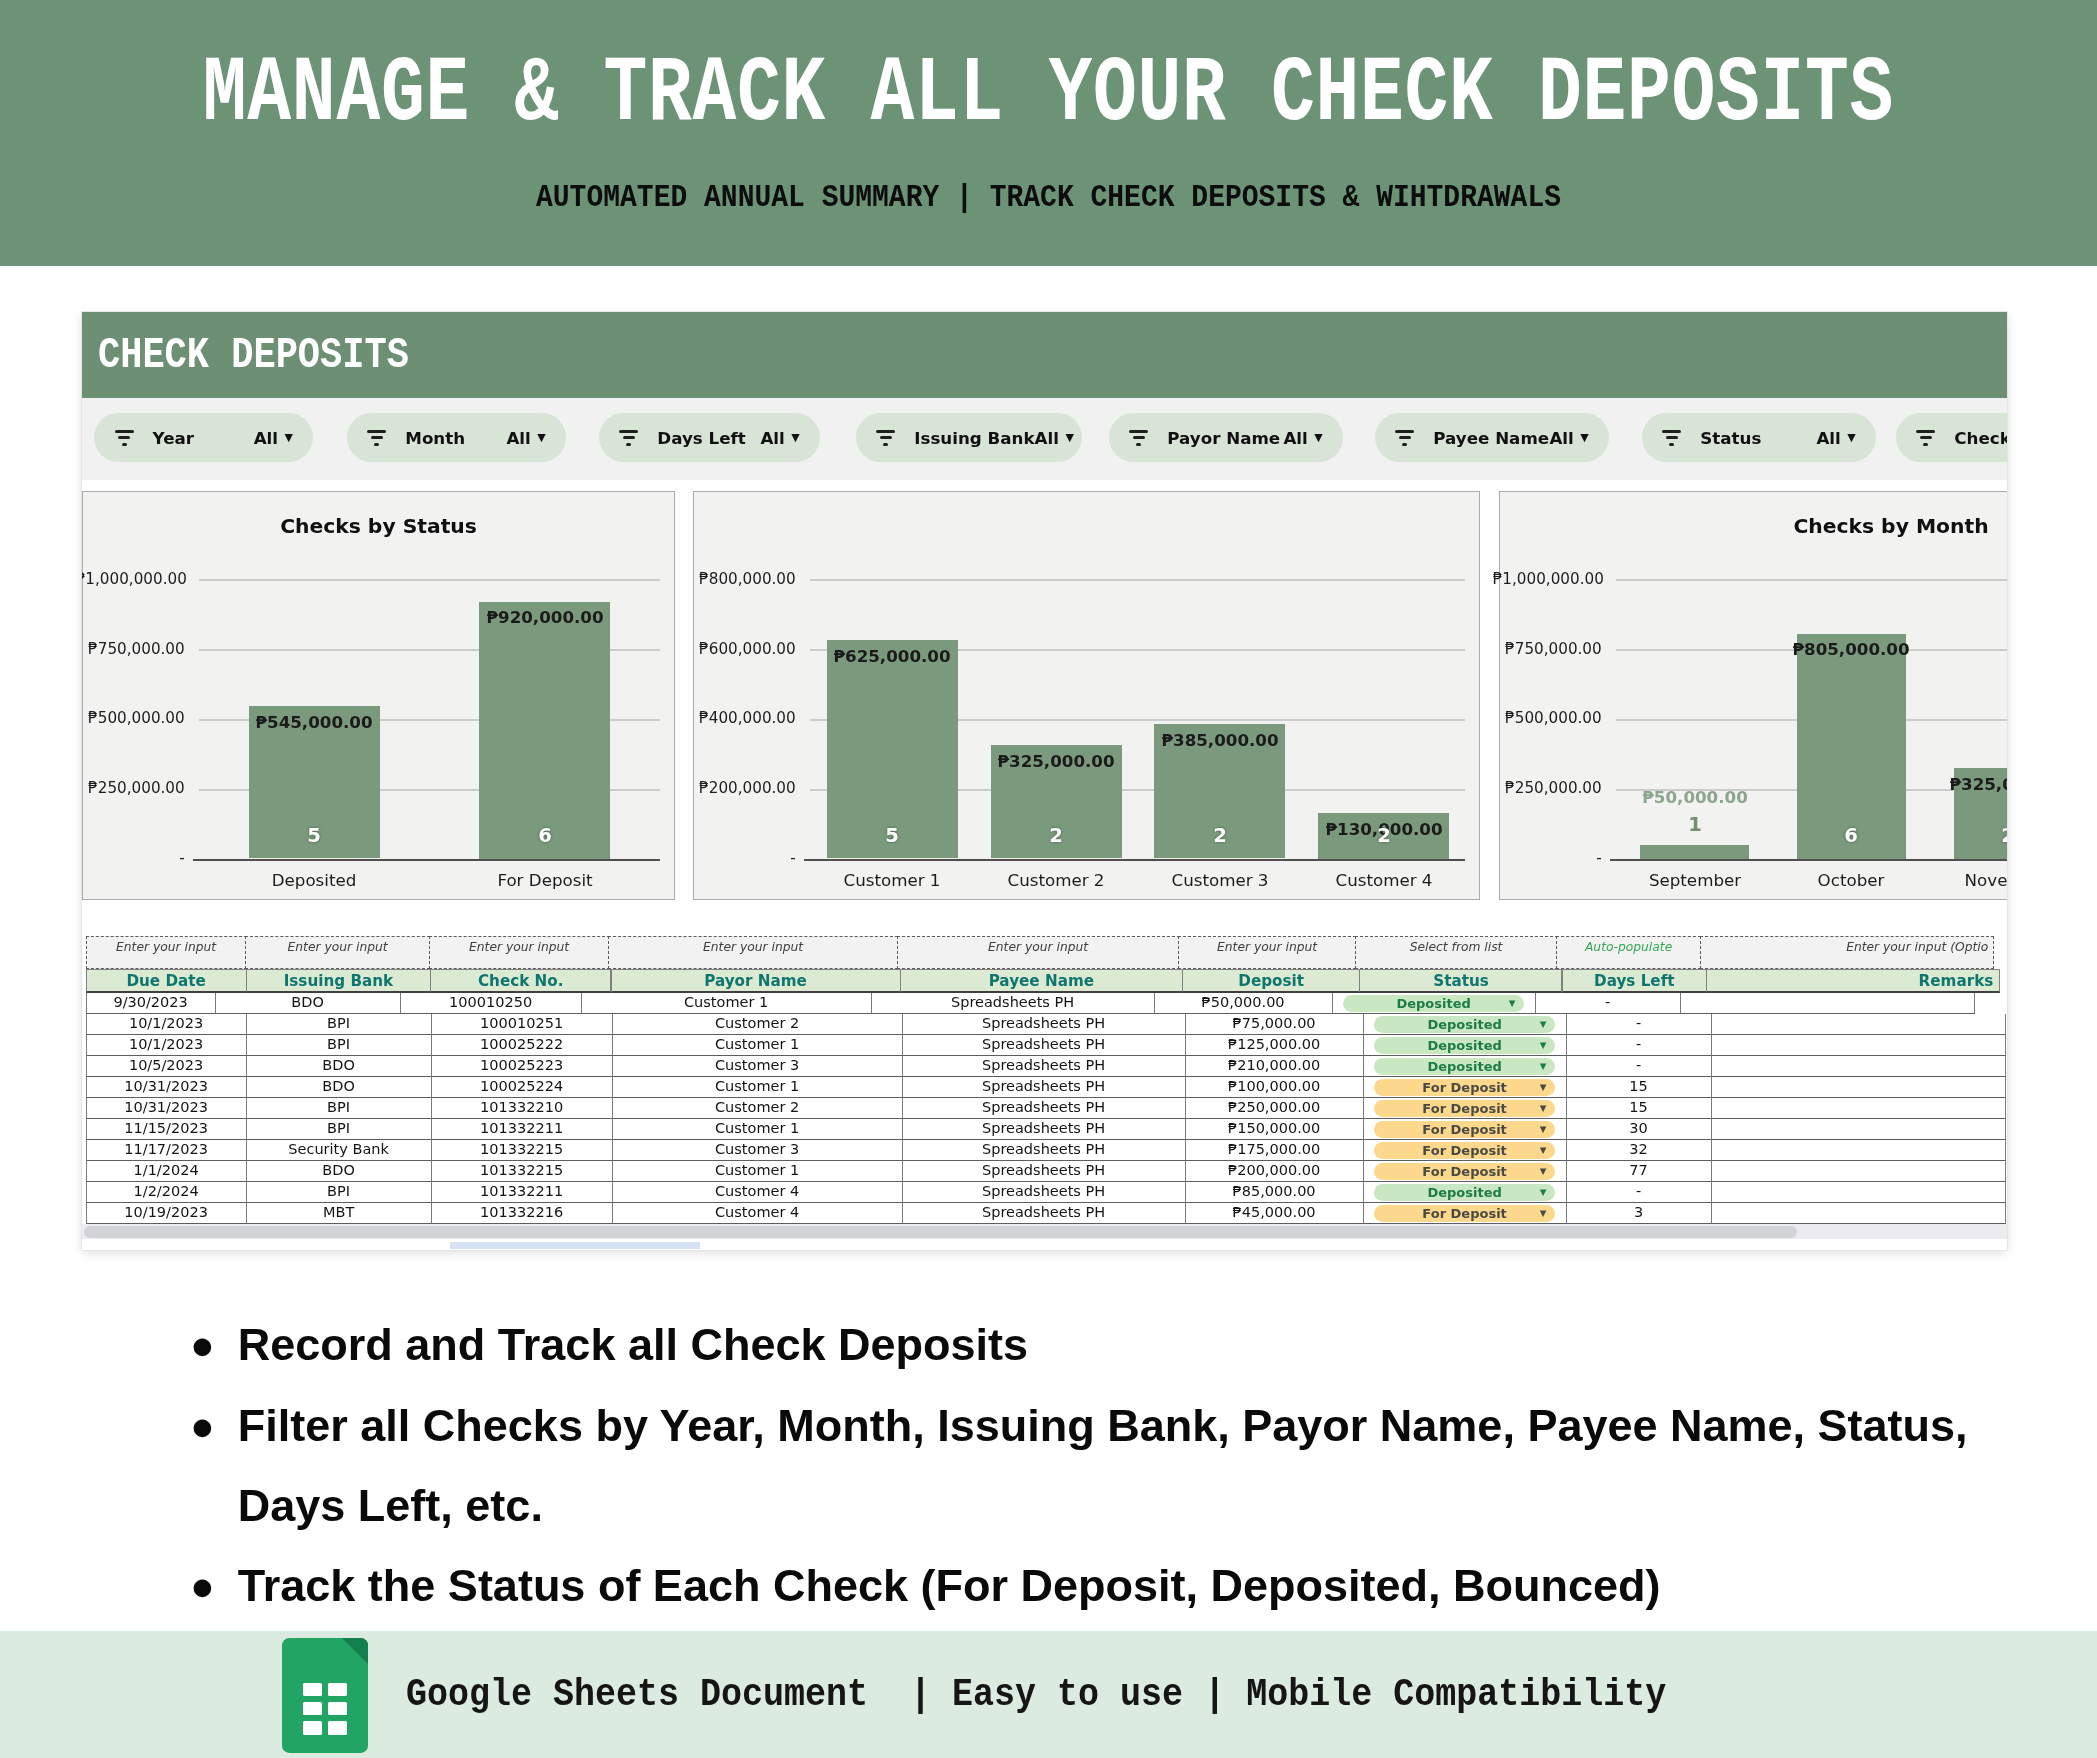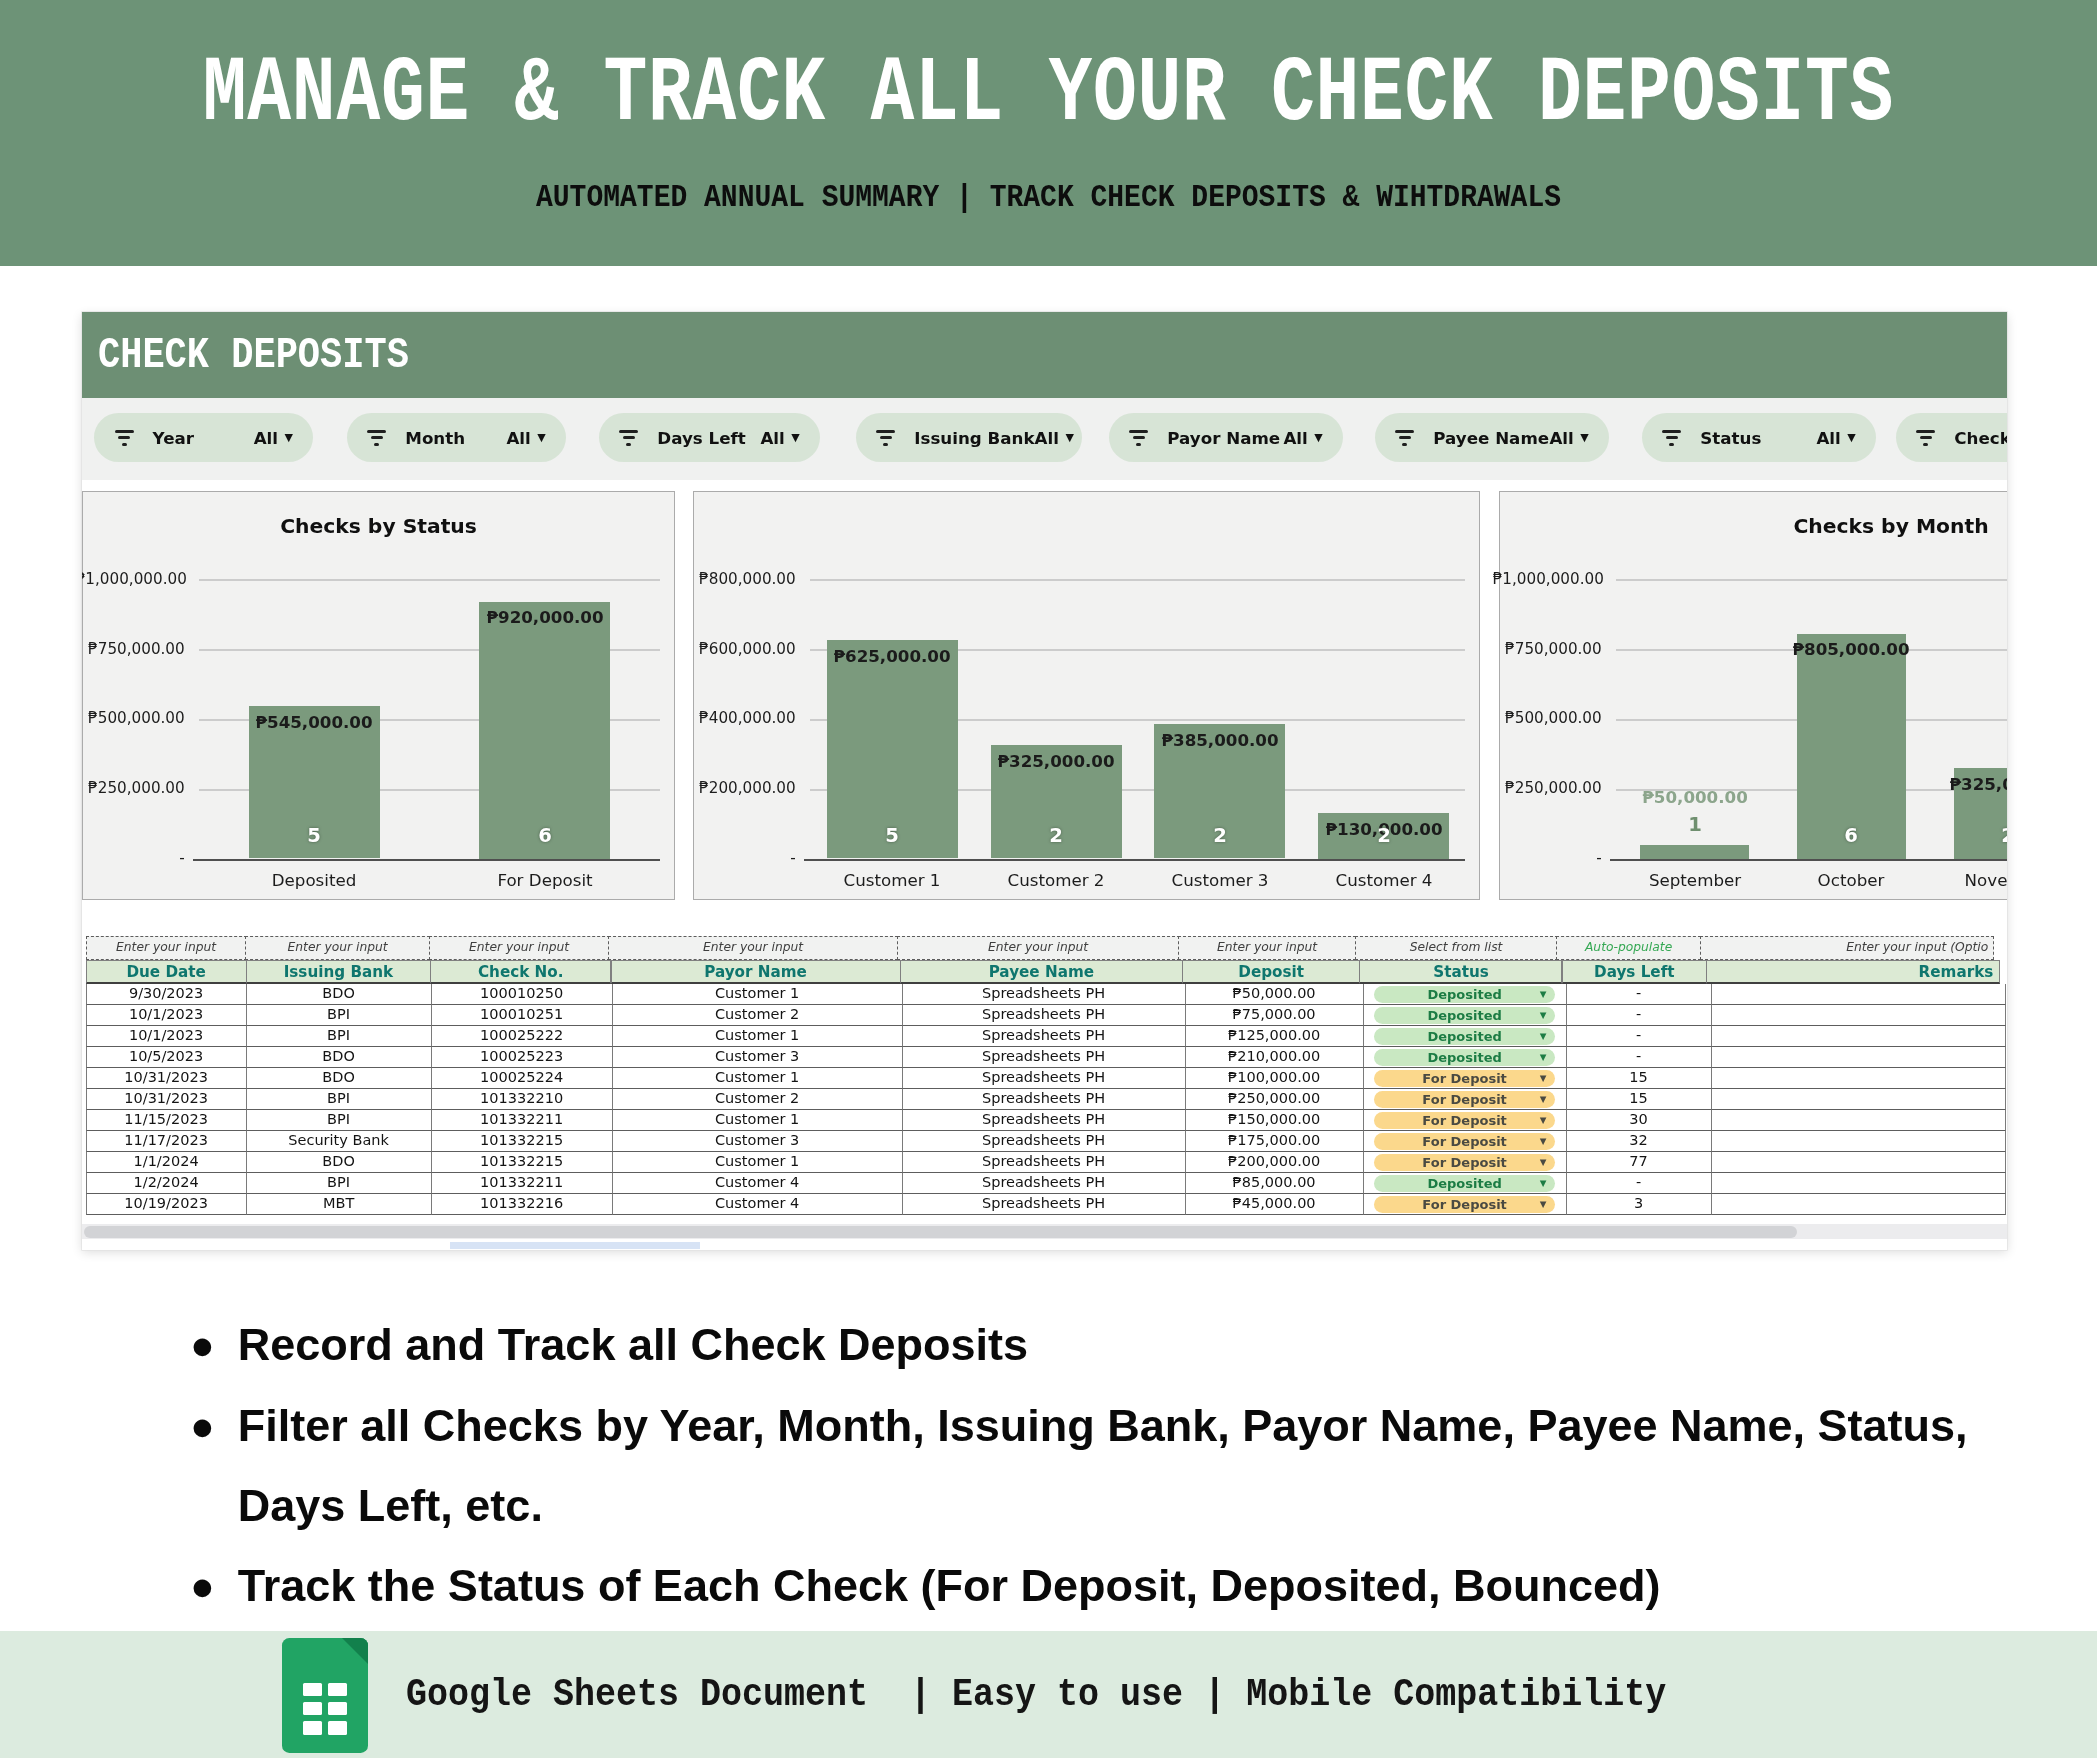--- a/index.html
+++ b/index.html
@@ -62,21 +62,21 @@
   .clabel{width:218px;text-align:center;font-size:19.6px;font-weight:bold;color:#ffffff;
           text-shadow:0 0 2.9px rgba(70,90,70,0.95);}
   .clabel.green{color:#6f8f6f;text-shadow:none;}
   .vlabel.green{color:#8ca58c;}
   .xlabel{width:218px;text-align:center;font-size:16.7px;color:#1c1c1c;}
   
   .table{position:absolute;left:3.6px;top:624px;}
   .trow{display:flex;}
   .tcell{box-sizing:border-box;overflow:hidden;white-space:nowrap;text-align:center;}
   .irow .tcell{
-    height:24px;line-height:21px;background:#f1f2f1;border:1.5px dashed #5c5c5c;margin-right:-1.5px;
+    height:33px;line-height:21px;background:#f1f2f1;border:1.5px dashed #5c5c5c;margin-right:-1.5px;
     font-style:italic;font-size:12.3px;color:#3f3f3f;
   }
   .irow .tcell.auto{color:#34a853;}
   .irow .tcell.right{text-align:right;padding-right:4.4px;}
   .hrow .tcell{
     height:24px;line-height:22.5px;background:#dcead4;border:0.7px solid #808080;margin-right:-0.7px;
     border-bottom:2.2px solid #3f3f3f;font-weight:bold;font-size:15.2px;color:#0f766e;
   }
   .hrow .tcell.right{text-align:right;padding-right:5.8px;}
   .drow .tcell{
@@ -297,21 +297,21 @@
         <div class="tcell" style="width: 185px;">Issuing Bank</div>
         <div class="tcell" style="width: 181px;">Check No.</div>
         <div class="tcell" style="width: 290px;">Payor Name</div>
         <div class="tcell" style="width: 283px;">Payee Name</div>
         <div class="tcell" style="width: 178px;">Deposit</div>
         <div class="tcell" style="width: 203px;">Status</div>
         <div class="tcell" style="width: 145px;">Days Left</div>
         <div class="tcell right" style="width: 294px;">Remarks</div>
       </div>
       <div class="trow drow">
-        <div class="tcell" style="width: 161px;">9/30/2023</div>
+        <div class="tcell" style="width: 130px;">9/30/2023</div>
         <div class="tcell" style="width: 185px;">BDO</div>
         <div class="tcell" style="width: 181px; text-align: center;">100010250</div>
         <div class="tcell" style="width: 290px;">Customer 1</div>
         <div class="tcell" style="width: 283px;">Spreadsheets PH</div>
         <div class="tcell" style="width: 178px;">₱50,000.00</div>
         <div class="tcell" style="width: 203px;">
           <div class="spill" style="background: rgb(201, 232, 194); color: rgb(28, 124, 68);">Deposited<span class="sarrow">▼</span></div>
         </div>
         <div class="tcell" style="width: 145px;">-</div>
         <div class="tcell" style="width: 294px;"></div>

